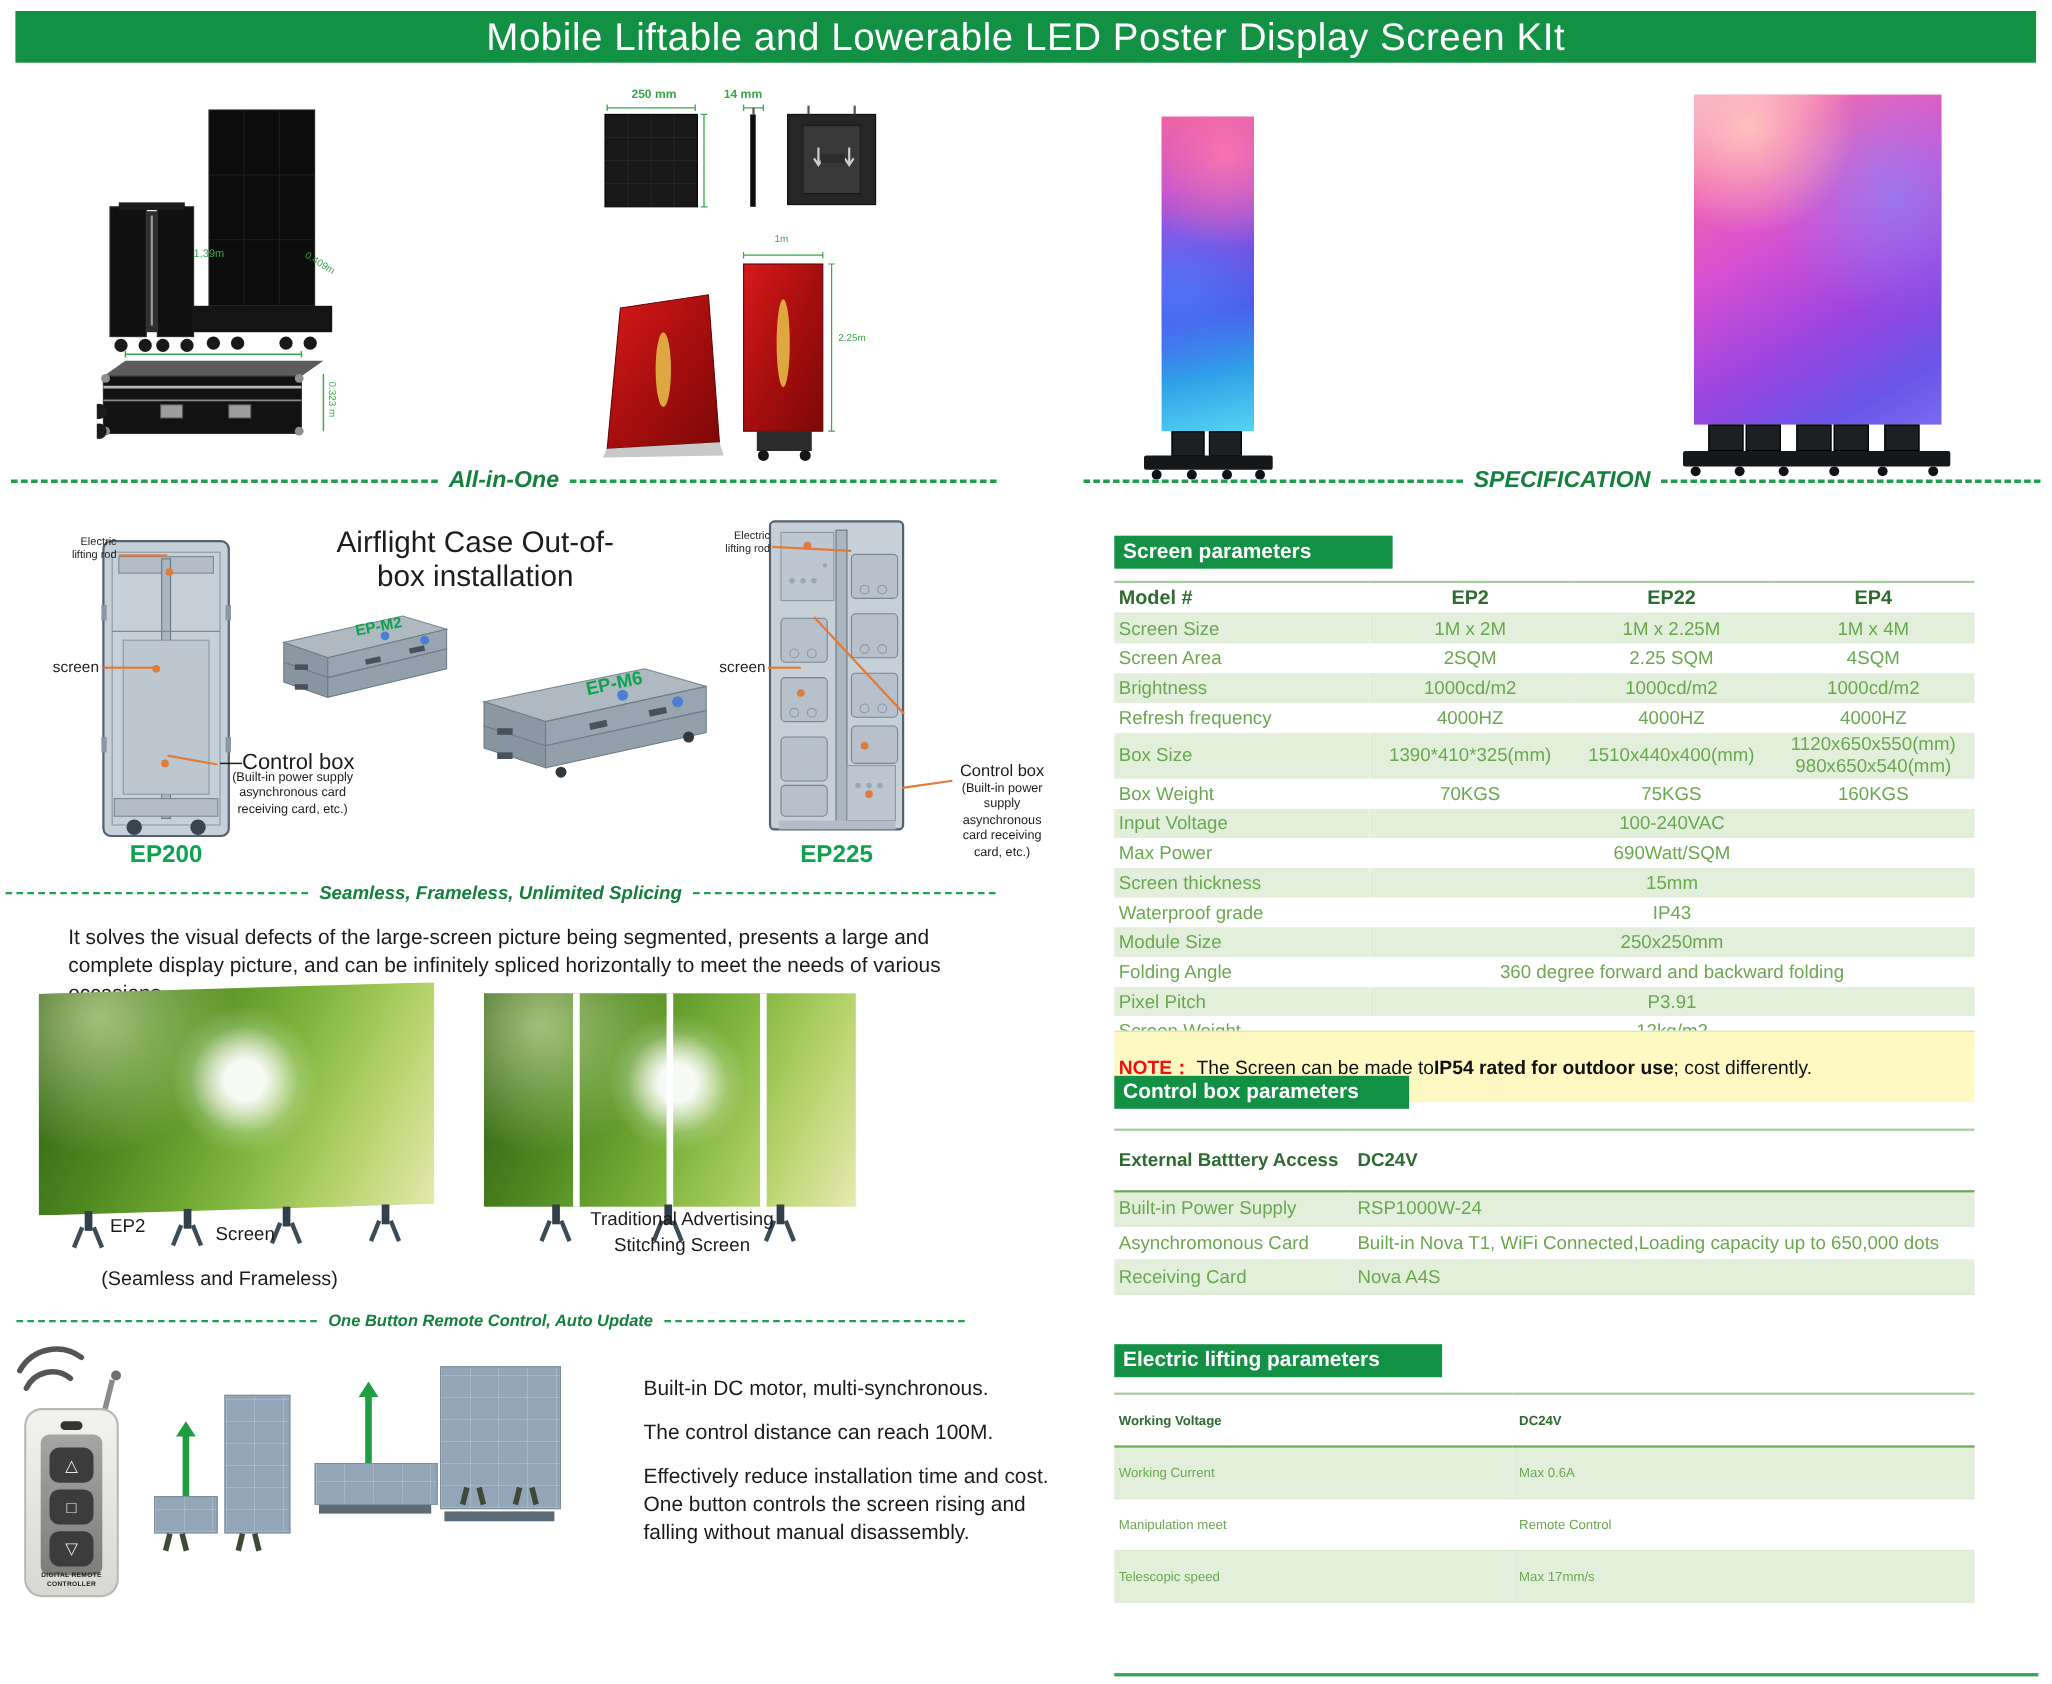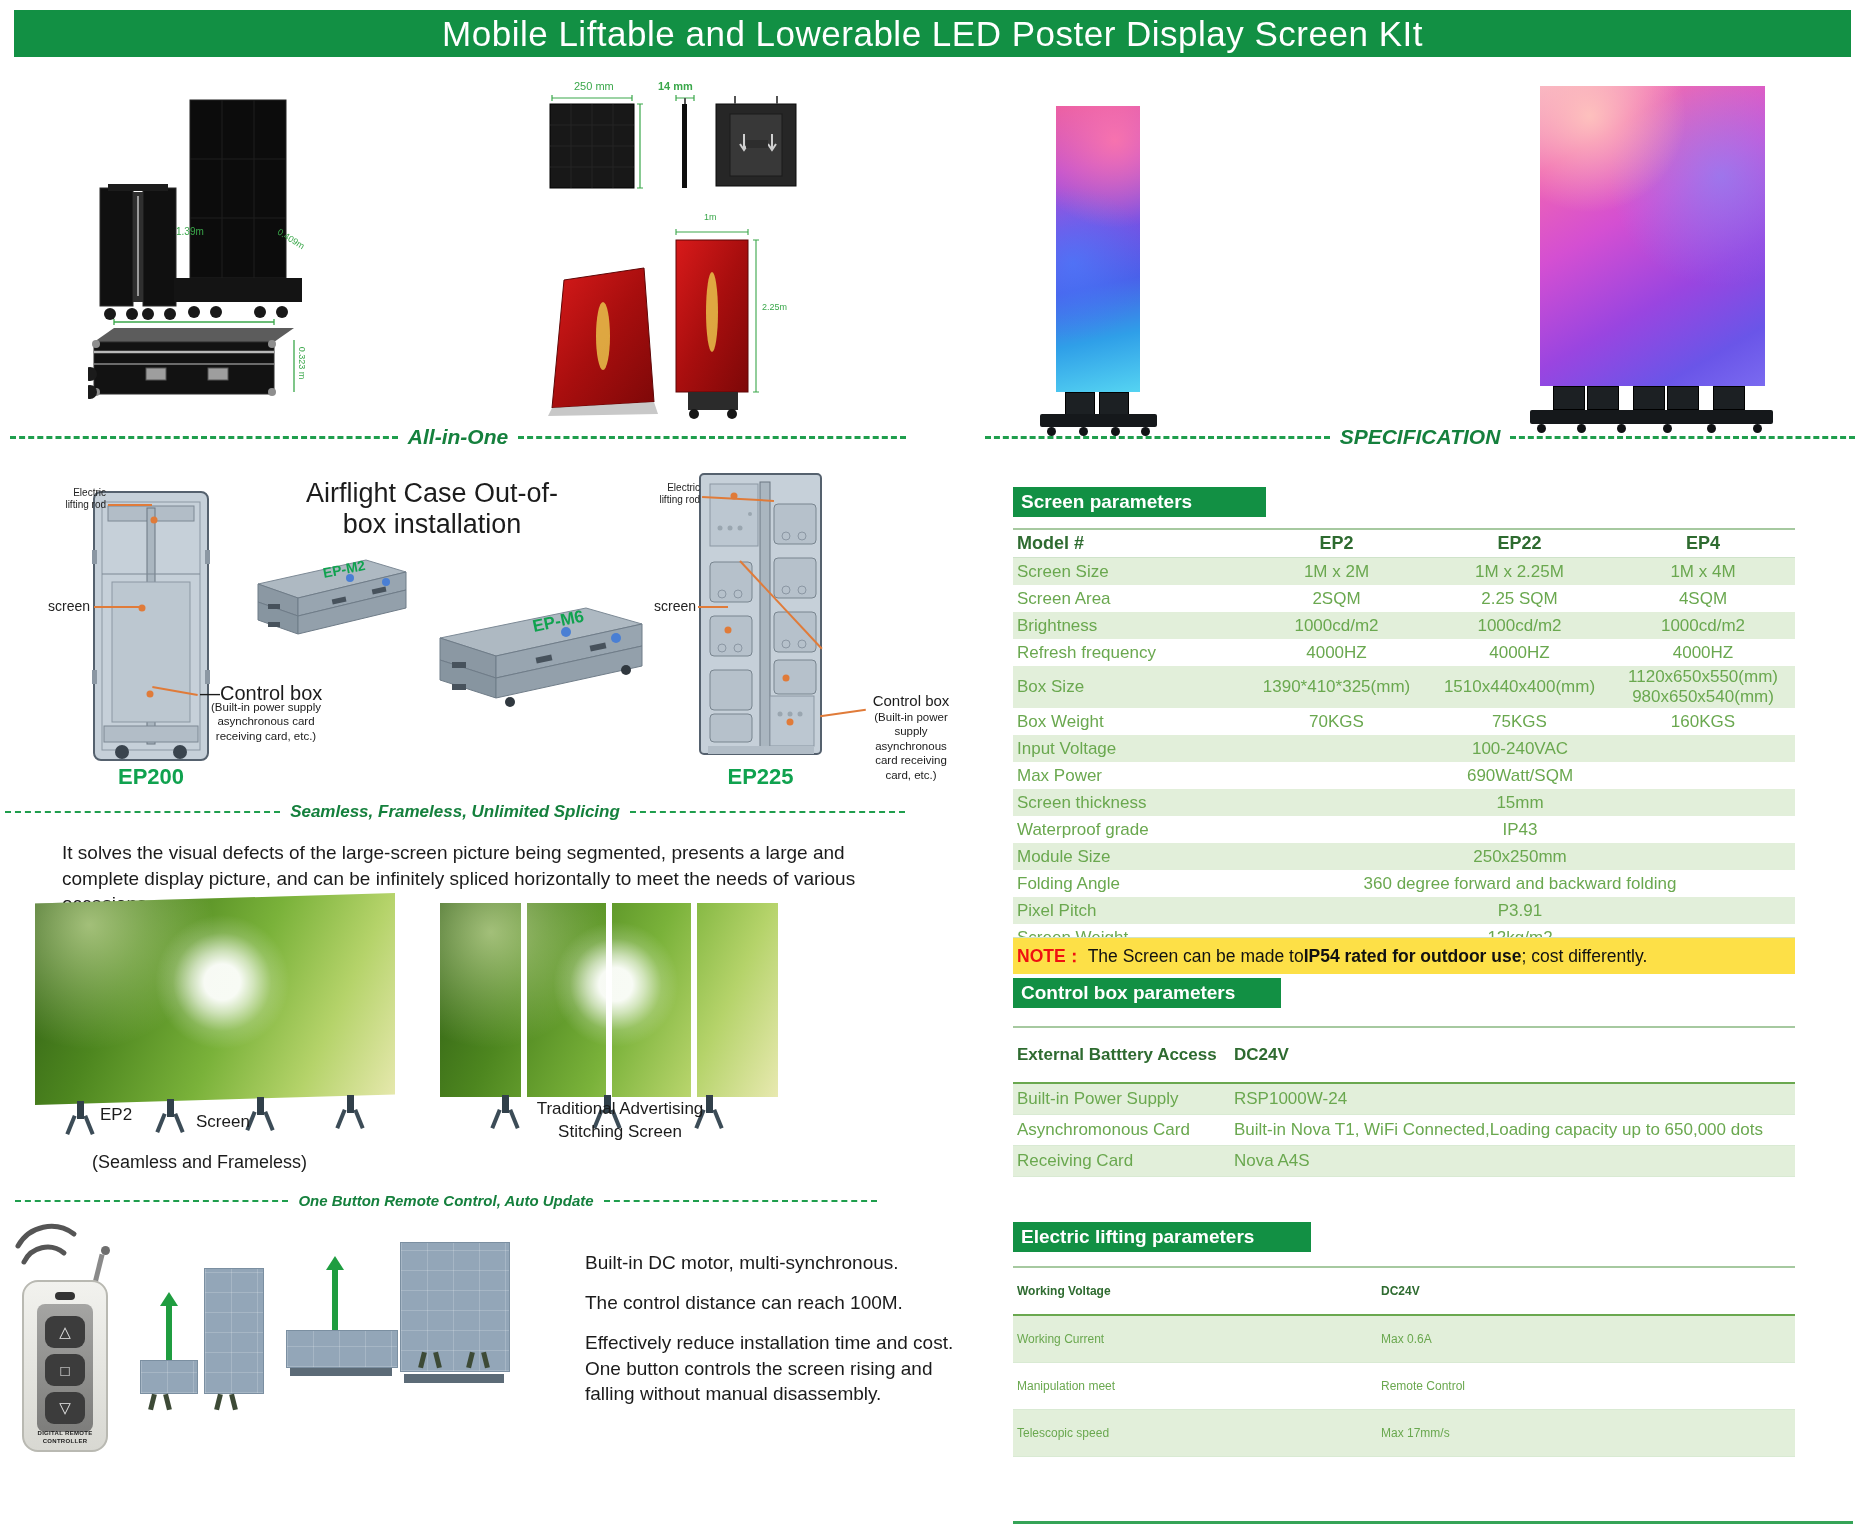--- a/index.html
+++ b/index.html
@@ -18,22 +18,22 @@
   .band{background:#129044;color:#fff;font-weight:bold;font-size:19px;line-height:30px;height:30px;padding:0 10px 0 8px;}
   
   table{border-collapse:collapse;table-layout:fixed;}
   .spec-table{width:782px;font-size:17px;color:#6aa84f;}
   .spec-table td,.spec-table th{padding:1px 4px;height:25px;overflow:hidden;}
   .spec-table thead th{color:#2e6b30;font-weight:bold;border-top:2px solid #a6c9a0;border-bottom:1px solid #cfe3ca;font-size:18px;}
   .spec-table thead th.lbl{text-align:left;padding-left:4px;}
   .spec-table td.lbl{text-align:left;padding-left:4px;}
   .spec-table td.val,.spec-table thead th.val{text-align:center;}
   tr.shaded{background:#e2efda;}
-  .note-row{left:1013px;top:937px;width:782px;background:#fde047;font-size:17.5px;color:#111;
-            padding:6px 4px;box-sizing:border-box;border-top:1px solid #cfe3ca;}
+  .note-row{left:1013px;top:937px;width:782px;background:#fef9c3;font-size:17.5px;color:#111;
+            padding:20px 4px;box-sizing:border-box;border-top:1px solid #cfe3ca;}
   .note-red{color:#ef1010;font-weight:bold;}
   .note-bold{font-weight:bold;}
   .kv-table{width:782px;color:#6aa84f;}
   .kv-table td{padding:2px 6px;vertical-align:middle;border-bottom:1px solid #d9ead3;}
   .kv-table td.lbl{padding-left:4px;}
   .kv-table tr.kv-header td{color:#2e6b30;font-weight:bold;border-top:2px solid #a6c9a0;border-bottom:2px solid #6aa84f;}
   #control-table{font-size:17px;}
   #electric-table{font-size:12px;}
   #control-table tr td{height:26px;}
   #control-table tr.kv-header td{height:50px;}
@@ -127,21 +127,21 @@
       <path d="M26 234h160" stroke="#3aa74a" stroke-width="1.3"></path>
       <path d="M26 231v6M186 231v6" stroke="#3aa74a" stroke-width="1.3"></path>
       <path d="M206 252v52" stroke="#3aa74a" stroke-width="1.3"></path>
     </svg>
     <div class="abs green-dim" style="left:88px;top:138px;font-size:10px;">1.39m</div>
     <div class="abs green-dim" style="left:188px;top:146px;font-size:9px;transform:rotate(32deg);">0.409m</div>
     <div class="abs green-dim" style="left:198px;top:270px;font-size:9px;transform:rotate(90deg);">0.323 m</div>
   </div>
 
   <div class="abs" style="left:548px;top:80px;width:310px;height:340px;">
-    <div class="abs green-dim" style="left:26px;top:0;font-size:11px;font-weight:normal;">250 mm</div>
+    <div class="abs green-dim" style="left:26px;top:0;font-size:11px;font-weight:bold;">250 mm</div>
     <div class="abs green-dim" style="left:110px;top:0;font-size:11px;font-weight:bold;">14 mm</div>
     <svg width="310" height="130" viewBox="0 0 310 130" class="abs" style="left:0;top:14px;">
       <path d="M4 4h80M4 1v6M84 1v6" stroke="#3aa74a" stroke-width="1.2"></path>
       <rect x="2" y="10" width="84" height="84" fill="#181818" stroke="#000"></rect>
       <path d="M2 31h84M2 52h84M2 73h84M23 10v84M44 10v84M65 10v84" stroke="#242424"></path>
       <path d="M92 10v84M89 10h6M89 94h6" stroke="#3aa74a" stroke-width="1.2"></path>
       <path d="M128 4h18M128 1v6M146 1v6" stroke="#3aa74a" stroke-width="1.2"></path>
       <rect x="134" y="10" width="5" height="84" fill="#0e0e0e"></rect>
       <rect x="136" y="4" width="2" height="6" fill="#555"></rect>
       <rect x="168" y="10" width="80" height="82" fill="#262626" stroke="#0b0b0b"></rect>

